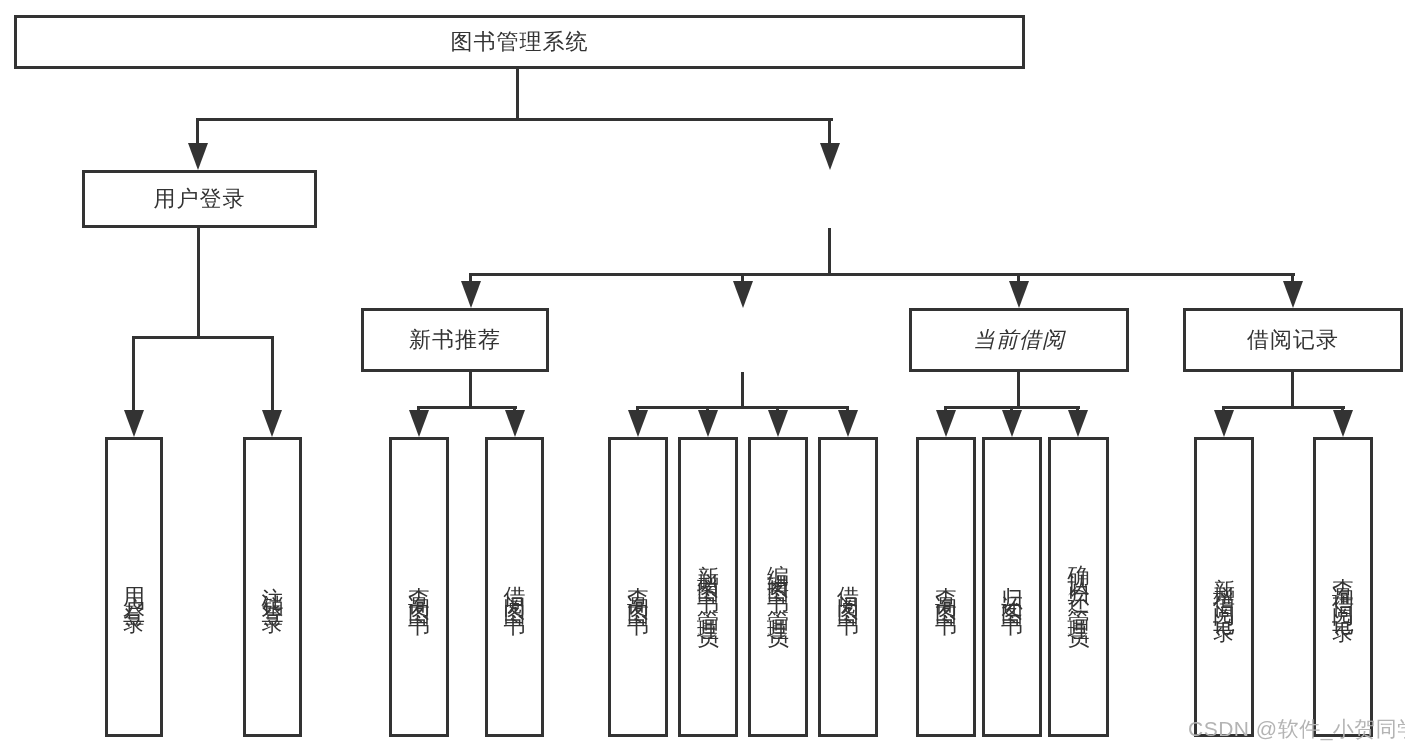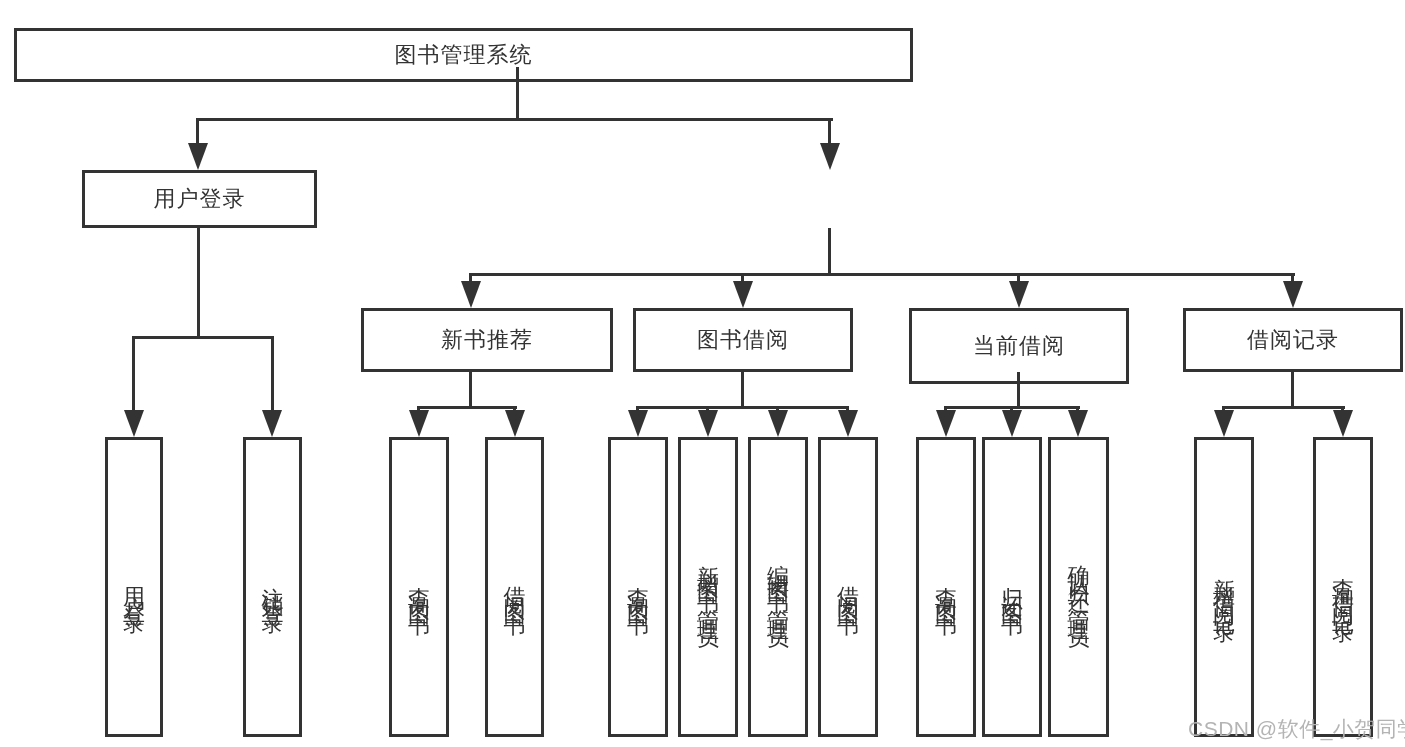--- a/index.html
+++ b/index.html
@@ -78,21 +78,21 @@
     letter-spacing: 0.5px;
     white-space: nowrap;
     z-index: 5;
   }
 </style>
 </head>
 <body>
 
 <div id="canvas">
 
-  <div class="box" style="left:14px; top:28px; width:899px; height:54px;">
+  <div class="box" style="left:14px; top:15px; width:1011px; height:54px;">
     <span>图书管理系统</span>
   </div>
 
   <div class="vl" style="left:516px; top:67px; height:51px;"></div>
   <div class="hl" style="left:196px; top:118px; width:637px;"></div>
   <div class="vl" style="left:196px; top:118px; height:28px;"></div>
   <div class="arrow" style="left:188px; top:143px;"></div>
   <div class="vl" style="left:828px; top:118px; height:28px;"></div>
   <div class="arrow" style="left:820px; top:143px;"></div>
 
@@ -111,27 +111,24 @@
   <div class="hl" style="left:469px; top:273px; width:826px;"></div>
   <div class="vl" style="left:469px; top:273px; height:10px;"></div>
   <div class="arrow" style="left:461px; top:281px;"></div>
   <div class="vl" style="left:741px; top:273px; height:10px;"></div>
   <div class="arrow" style="left:733px; top:281px;"></div>
   <div class="vl" style="left:1017px; top:273px; height:10px;"></div>
   <div class="arrow" style="left:1009px; top:281px;"></div>
   <div class="vl" style="left:1291px; top:273px; height:10px;"></div>
   <div class="arrow" style="left:1283px; top:281px;"></div>
 
-  <div class="box" style="left:361px; top:308px; width:252px; height:64px;">
+  <div class="box" style="left:361px; top:308px; width:188px; height:64px;">
     <span>新书推荐</span>
   </div>
-  <div class="box" style="left:633px; top:308px; width:220px; height:64px;">
-    <span>图书借阅</span>
-  </div>
-  <div class="box" style="left:909px; top:308px; width:220px; height:76px;">
+  <div class="box" style="left:909px; top:308px; width:220px; height:64px;font-style:italic;">
     <span>当前借阅</span>
   </div>
   <div class="box" style="left:1183px; top:308px; width:220px; height:64px;">
     <span>借阅记录</span>
   </div>
 
   <div class="vl" style="left:469px; top:372px; height:34px;"></div>
   <div class="hl" style="left:417px; top:406px; width:100px;"></div>
   <div class="vl" style="left:417px; top:406px; height:8px;"></div>
   <div class="arrow" style="left:409px; top:410px;"></div>

